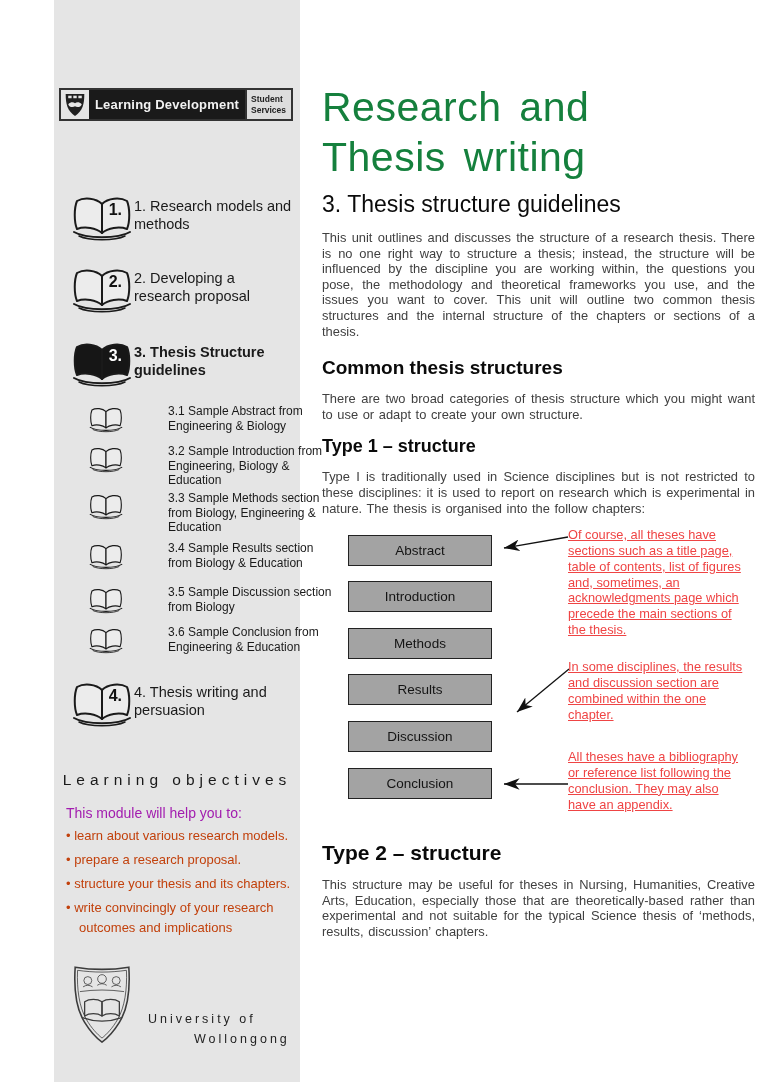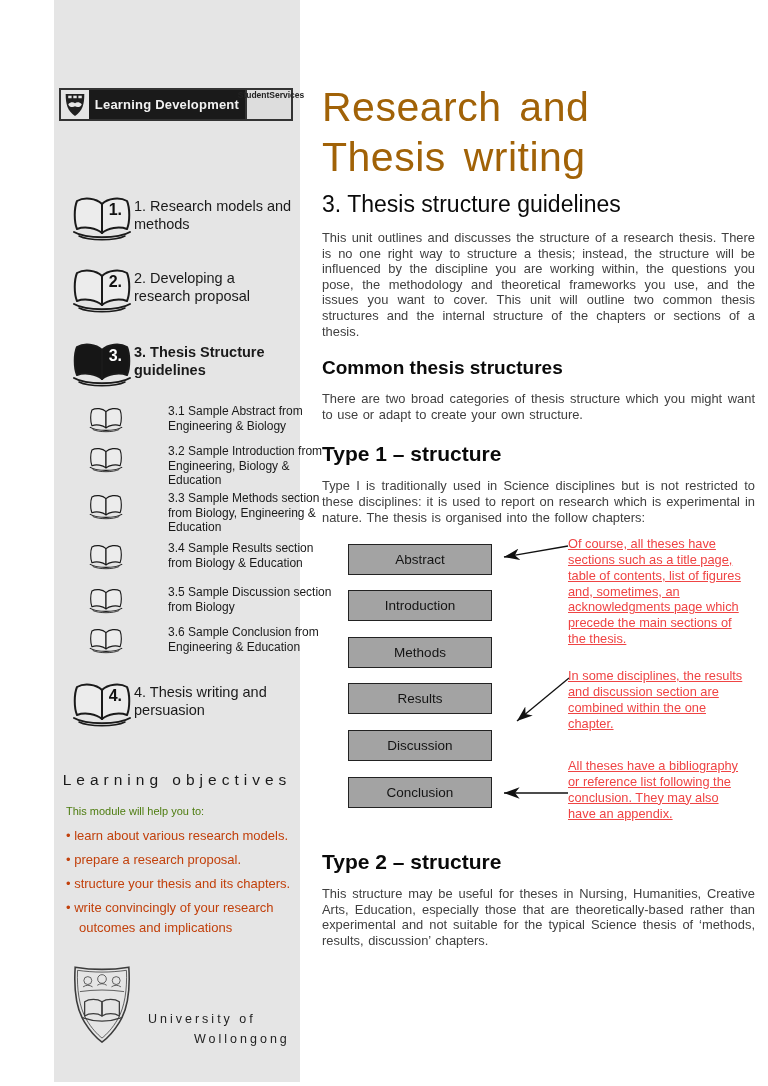--- a/index.html
+++ b/index.html
@@ -5,53 +5,53 @@
   html,body{margin:0;padding:0;background:#fff;}
   .page{position:relative;width:768px;height:1086px;background:#fff;overflow:hidden;
         font-family:"Liberation Sans",sans-serif;color:#111;}
   
   .sidebar{position:absolute;left:54px;top:0;width:246px;height:1082px;background:#e5e5e5;}
   .logo{position:absolute;left:5px;top:88px;width:234px;height:33px;display:flex;
         border:2px solid #333;background:#e5e5e5;box-sizing:border-box;}
   .logo-crest{width:28px;display:flex;align-items:center;justify-content:center;}
   .logo-bar{flex:1;background:#1a1a1a;color:#f2f2f2;display:flex;align-items:center;
         padding:0 6px;font-size:13px;font-weight:bold;letter-spacing:.2px;white-space:nowrap;}
-  .logo-services{width:46px;background:#ddd;border-left:2px solid #333;display:flex;flex-direction:row;
+  .logo-services{width:46px;background:#ddd;border-left:2px solid #333;display:flex;flex-direction:column;
         align-items:flex-start;justify-content:center;padding-left:4px;font-size:8.5px;font-weight:bold;
         color:#222;line-height:1.2;box-sizing:border-box;}
   .module{position:absolute;left:16px;display:flex;align-items:flex-start;}
   .module .bookwrap{position:relative;width:64px;height:48px;flex:none;--page-fill:#ececec;--ink:#1a1a1a;}
   .module.active .bookwrap{--page-fill:#161616;}
   .module .booknum{position:absolute;right:12px;top:7px;font-size:16px;font-weight:bold;color:#111;}
   .module.active .booknum{color:#fff;}
   .module .mlabel{margin-left:0;margin-top:4px;width:158px;font-size:14.5px;line-height:17.5px;color:#1a1a1a;}
   .module.active .mlabel{font-weight:bold;}
   .subitem{position:absolute;left:34px;display:flex;align-items:flex-start;gap:27px;--page-fill:#ececec;--ink:#1a1a1a;}
   .subitem .sbook{width:36px;height:27px;flex:none;margin-top:2px;}
   .subitem .slabel{margin-left:17px;width:170px;font-size:12px;line-height:14.5px;color:#1a1a1a;}
   .obj-heading{position:absolute;left:0;top:771px;width:246px;text-align:center;font-size:15.5px;
         letter-spacing:5px;color:#1a1a1a;}
-  .obj-intro{position:absolute;left:12px;top:805px;font-size:11px;color:#4d7c0f;}
+  .obj-intro{position:absolute;left:12px;top:805px;font-size:14px;color:#a21caf;}
   .obj-list{position:absolute;left:12px;top:826px;width:226px;margin:0;padding:0;list-style:none;
         font-size:13px;line-height:20px;color:#c2410c;}
   .obj-list li{padding-left:13px;text-indent:-13px;margin-bottom:4px;}
   .obj-list li::before{content:"• ";}
   .uni{position:absolute;left:10px;top:964px;display:flex;align-items:flex-end;}
   .uni-crest{width:76px;height:82px;flex:none;}
   .uni-text{margin-left:8px;margin-top:18px;font-size:12.5px;letter-spacing:3px;color:#222;white-space:nowrap;}
   .uni-text .l2{padding-left:46px;margin-top:6px;}
   
   .content{position:absolute;left:322px;top:0;width:433px;}
-  h1.title{margin:82px 0 0;font-weight:normal;font-size:41px;line-height:50px;color:#a16207;
+  h1.title{margin:82px 0 0;font-weight:normal;font-size:41px;line-height:50px;color:#15803d;
         letter-spacing:.5px;word-spacing:6px;}
   h1.title span{display:block;}
   h2.subtitle{margin:9px 0 0;font-weight:normal;font-size:23px;color:#0a0a0a;}
   p.body{margin:12px 0 0;font-size:12.9px;line-height:15.6px;text-align:justify;word-spacing:1px;color:#404040;}
   h3.sect{margin:18px 0 0;font-size:19px;color:#0a0a0a;}
-  h3.type{margin:20px 0 0;font-size:21px;color:#0a0a0a;}
+  h3.type{margin:14px 0 0;font-size:18px;color:#0a0a0a;}
   h3.type2{margin:6px 0 0;font-size:21px;color:#0a0a0a;}
   
   .diagram{position:relative;height:312px;margin-top:7px;}
   .dbox{position:absolute;left:26px;width:142px;height:29px;background:#a3a3a3;border:1.5px solid #222;
         display:flex;align-items:center;justify-content:center;font-size:13.5px;color:#141414;}
   .dnote{position:absolute;left:246px;width:180px;font-size:12.8px;line-height:15.8px;color:#ef4444;text-decoration:underline;}
   .arrows{position:absolute;left:0;top:0;width:433px;height:312px;overflow:visible;}
   .hidden-defs{position:absolute;width:0;height:0;overflow:hidden;}
 </style>
 </head>

